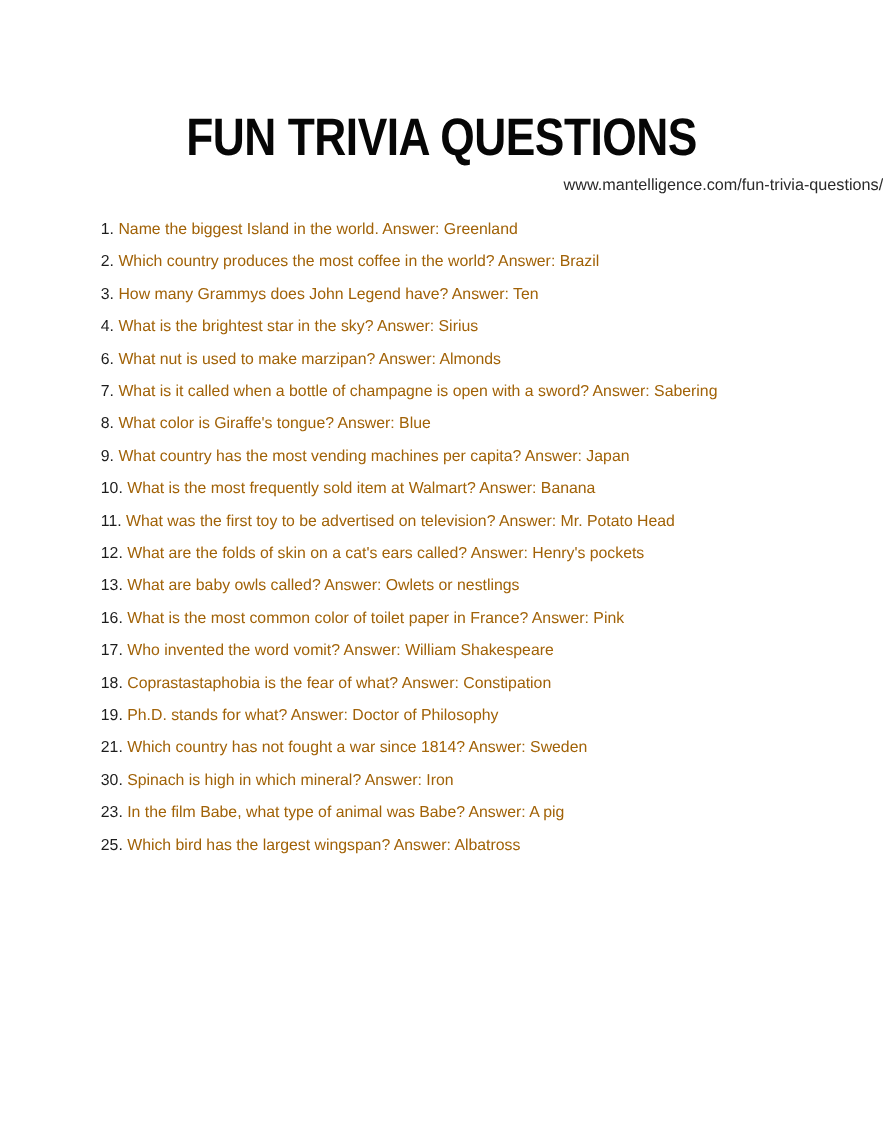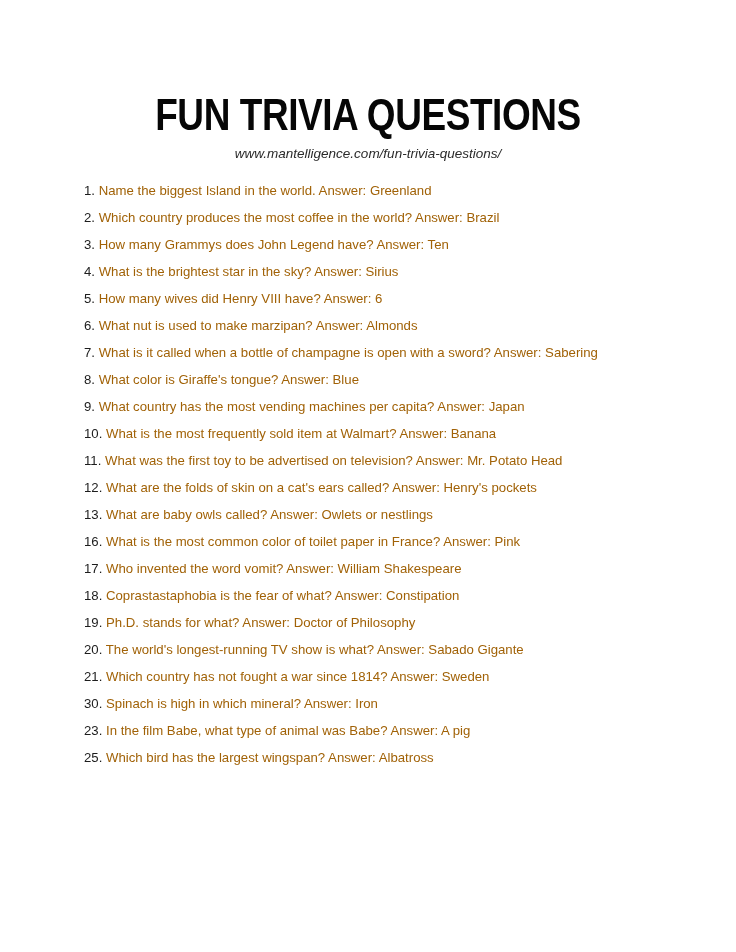--- a/index.html
+++ b/index.html
@@ -29,25 +29,24 @@
     letter-spacing: -0.5px;
     transform: scaleX(0.84);
     transform-origin: 50% 50%;
     white-space: nowrap;
   }
   .url {
     position: absolute;
     top: 146px;
     left: 0;
     width: 736px;
-    text-align: center;
+    text-align: right;
     font-size: 13.5px;
     line-height: 16px;
     color: #2a2a2a;
-    font-style: italic;
   }
   .list {
     position: absolute;
     top: 177px;
     left: 84px;
     right: 30px;
   }
   .q-item {
     font-size: 13.2px;
     line-height: 27px;
@@ -63,32 +62,30 @@
 <div class="page">
   <h1 class="title">FUN TRIVIA QUESTIONS</h1>
 
   <div class="url">www.mantelligence.com/fun-trivia-questions/</div>
 
   <div class="list" id="trivia-list">
       <div class="q-item"><span class="q-num">1. </span><span class="q-text">Name the biggest Island in the world. Answer: Greenland</span></div>
       <div class="q-item"><span class="q-num">2. </span><span class="q-text">Which country produces the most coffee in the world? Answer: Brazil</span></div>
       <div class="q-item"><span class="q-num">3. </span><span class="q-text">How many Grammys does John Legend have? Answer: Ten</span></div>
       <div class="q-item"><span class="q-num">4. </span><span class="q-text">What is the brightest star in the sky? Answer: Sirius</span></div>
-      <div class="q-item"><span class="q-num">5. </span><span class="q-text">How many wives did Henry VIII have? Answer: 6</span></div>
       <div class="q-item"><span class="q-num">6. </span><span class="q-text">What nut is used to make marzipan? Answer: Almonds</span></div>
       <div class="q-item"><span class="q-num">7. </span><span class="q-text">What is it called when a bottle of champagne is open with a sword? Answer: Sabering</span></div>
       <div class="q-item"><span class="q-num">8. </span><span class="q-text">What color is Giraffe's tongue? Answer: Blue</span></div>
       <div class="q-item"><span class="q-num">9. </span><span class="q-text">What country has the most vending machines per capita? Answer: Japan</span></div>
       <div class="q-item"><span class="q-num">10. </span><span class="q-text">What is the most frequently sold item at Walmart? Answer: Banana</span></div>
       <div class="q-item"><span class="q-num">11. </span><span class="q-text">What was the first toy to be advertised on television? Answer: Mr. Potato Head</span></div>
       <div class="q-item"><span class="q-num">12. </span><span class="q-text">What are the folds of skin on a cat's ears called? Answer: Henry's pockets</span></div>
       <div class="q-item"><span class="q-num">13. </span><span class="q-text">What are baby owls called? Answer: Owlets or nestlings</span></div>
       <div class="q-item"><span class="q-num">16. </span><span class="q-text">What is the most common color of toilet paper in France? Answer: Pink</span></div>
       <div class="q-item"><span class="q-num">17. </span><span class="q-text">Who invented the word vomit? Answer: William Shakespeare</span></div>
       <div class="q-item"><span class="q-num">18. </span><span class="q-text">Coprastastaphobia is the fear of what? Answer: Constipation</span></div>
       <div class="q-item"><span class="q-num">19. </span><span class="q-text">Ph.D. stands for what? Answer: Doctor of Philosophy</span></div>
-      <div class="q-item"><span class="q-num">20. </span><span class="q-text">The world's longest-running TV show is what? Answer: Sabado Gigante</span></div>
       <div class="q-item"><span class="q-num">21. </span><span class="q-text">Which country has not fought a war since 1814? Answer: Sweden</span></div>
       <div class="q-item"><span class="q-num">30. </span><span class="q-text">Spinach is high in which mineral? Answer: Iron</span></div>
       <div class="q-item"><span class="q-num">23. </span><span class="q-text">In the film Babe, what type of animal was Babe? Answer: A pig</span></div>
       <div class="q-item"><span class="q-num">25. </span><span class="q-text">Which bird has the largest wingspan? Answer: Albatross</span></div>
     </div>
 </div>
 
 </body></html>

